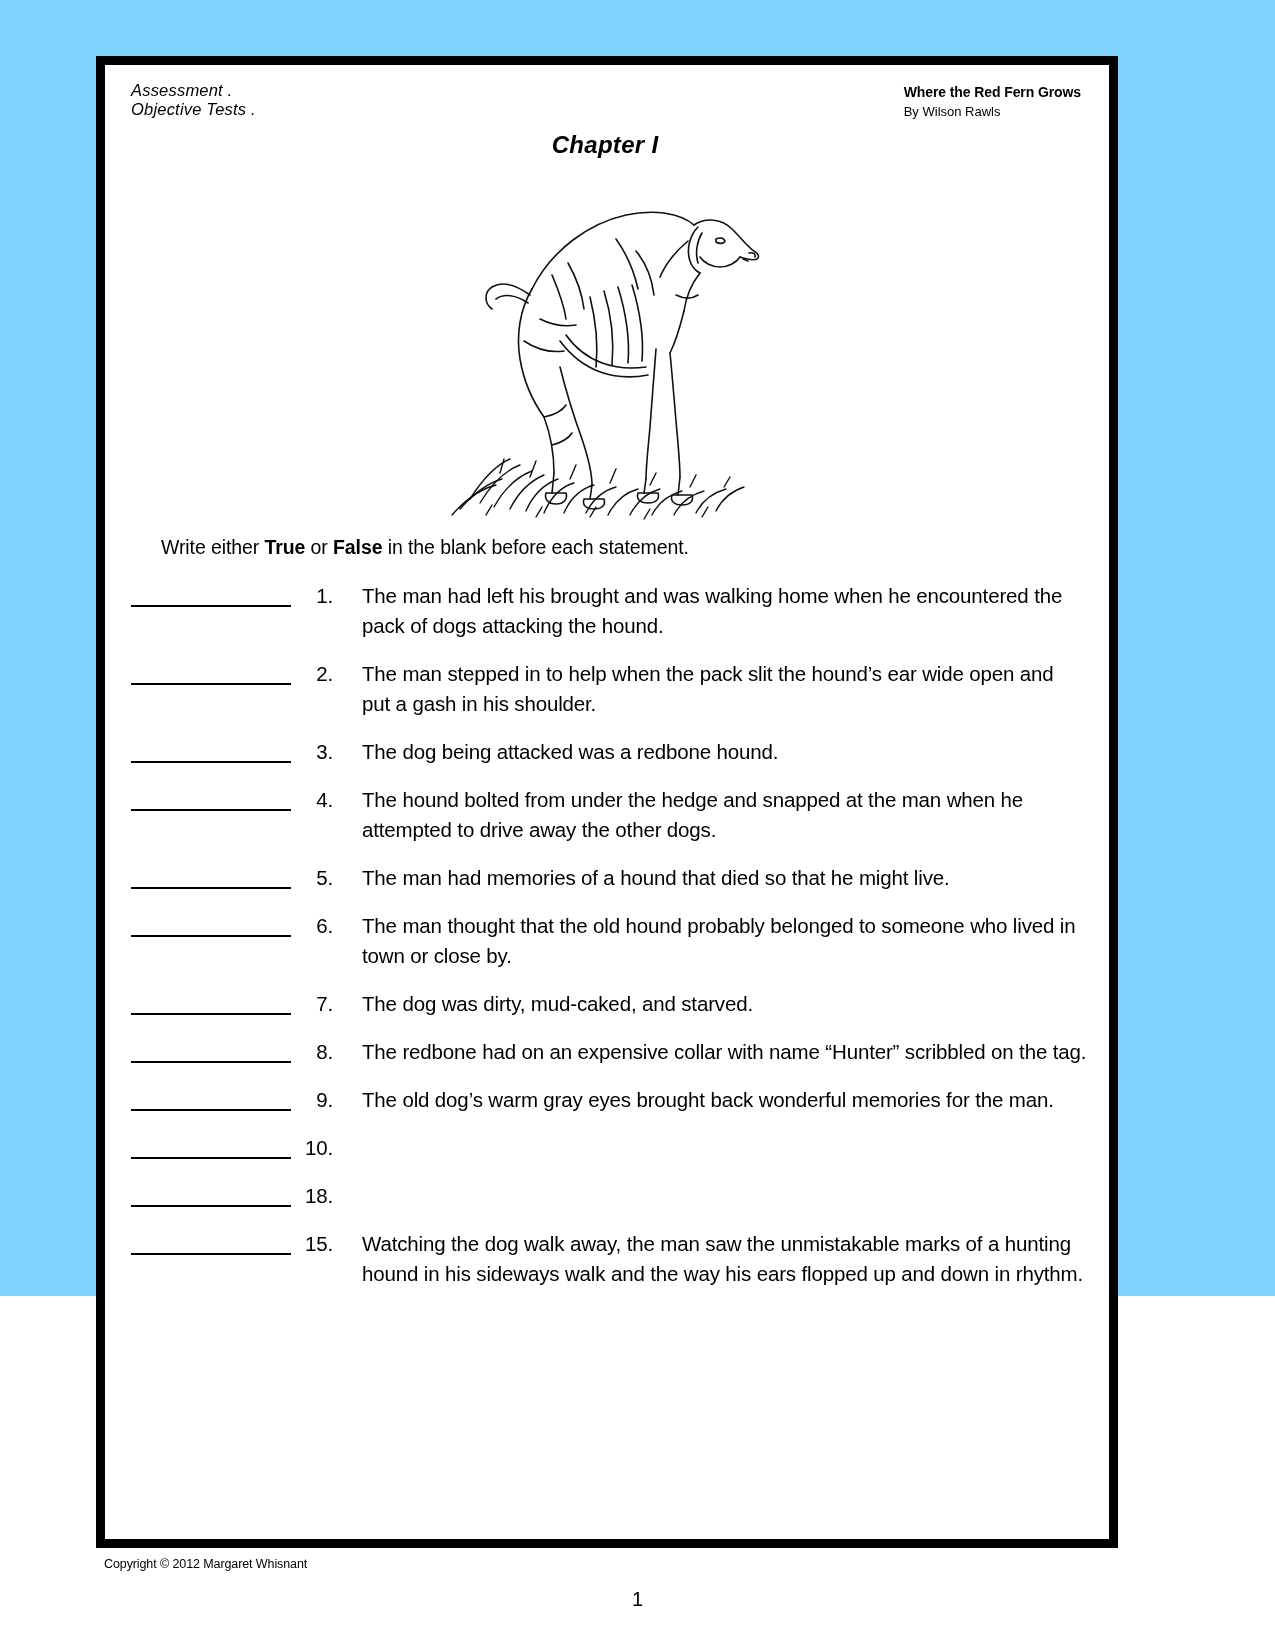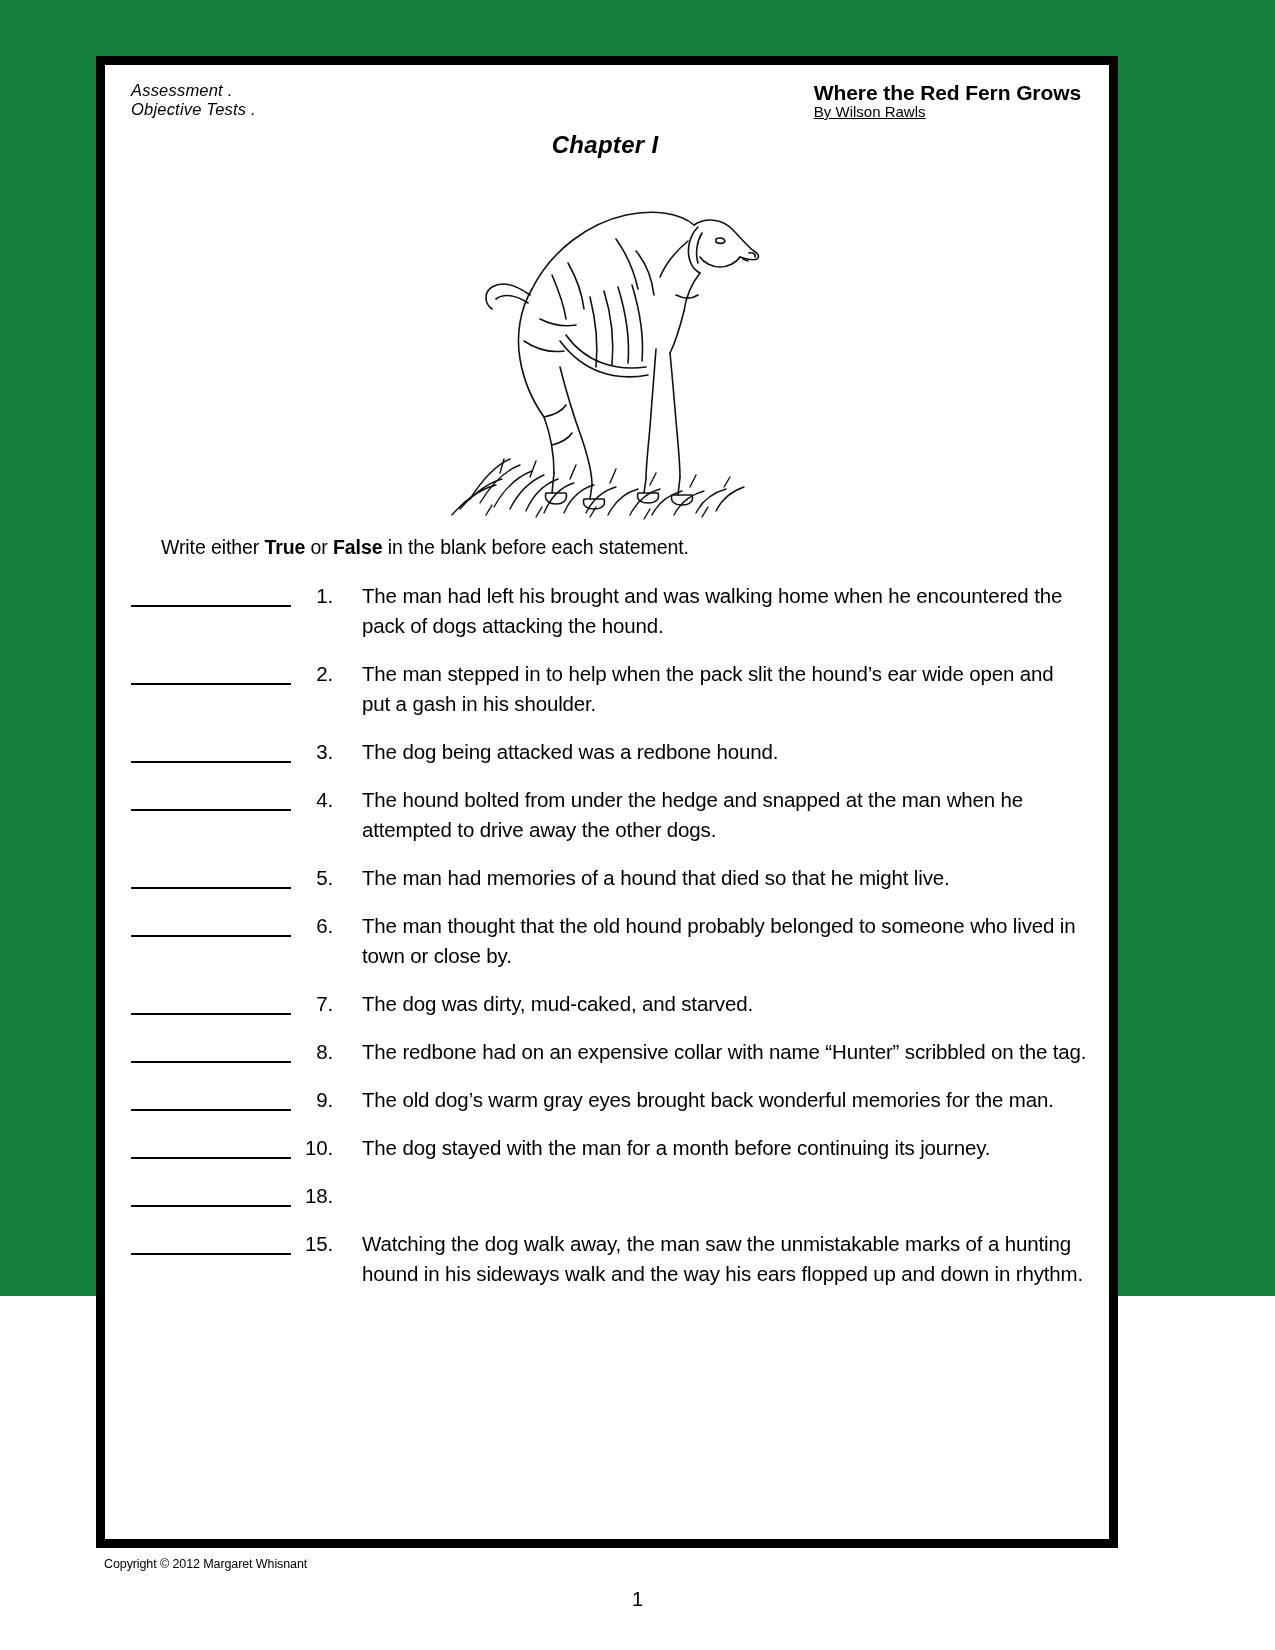--- a/index.html
+++ b/index.html
@@ -15,21 +15,21 @@
     position: relative;
     overflow: hidden;
   }
 
   
   #page {
     position: absolute;
     left: 0; top: 0;
     width: 1275px;
     height: 1296px;
-    background: #15803d;
+    background: #7dd3fc;
   }
 
   #frame {
     position: absolute;
     left: 96px;
     top: 56px;
     width: 1022px;
     height: 1492px;
     border: 9px solid #000000;
     box-sizing: border-box;
@@ -60,27 +60,26 @@
   .hdr-right {
     position: absolute;
     right: 6px;
     top: 8px;
     text-align: left;
     font-size: 15px;
     line-height: 19px;
   }
   .hdr-right .title {
     font-weight: bold;
-    font-size: 21px;
+    font-size: 14px;
     letter-spacing: -.1px;
   }
   .hdr-right .author {
     font-weight: normal;
-    font-size: 15px;
-    text-decoration: underline;
+    font-size: 13px;
   }
 
   
   .chapter {
     text-align: center;
     font-weight: bold;
     font-style: italic;
     font-size: 24px;
     margin-top: 4px;
     letter-spacing: .3px;
@@ -341,21 +340,20 @@
               <div class="blank-line"></div>
             </div>
             <div class="num-col">9.</div>
             <div class="txt-col">The old dog’s warm gray eyes brought back wonderful memories for the man.</div>
           </div>
           <div class="item">
             <div class="blank-col">
               <div class="blank-line"></div>
             </div>
             <div class="num-col">10.</div>
-            <div class="txt-col">The dog stayed with the man for a month before continuing its journey.</div>
           </div>
           <div class="item">
             <div class="blank-col">
               <div class="blank-line"></div>
             </div>
             <div class="num-col">18.</div>
           </div>
           <div class="item">
             <div class="blank-col">
               <div class="blank-line"></div>

